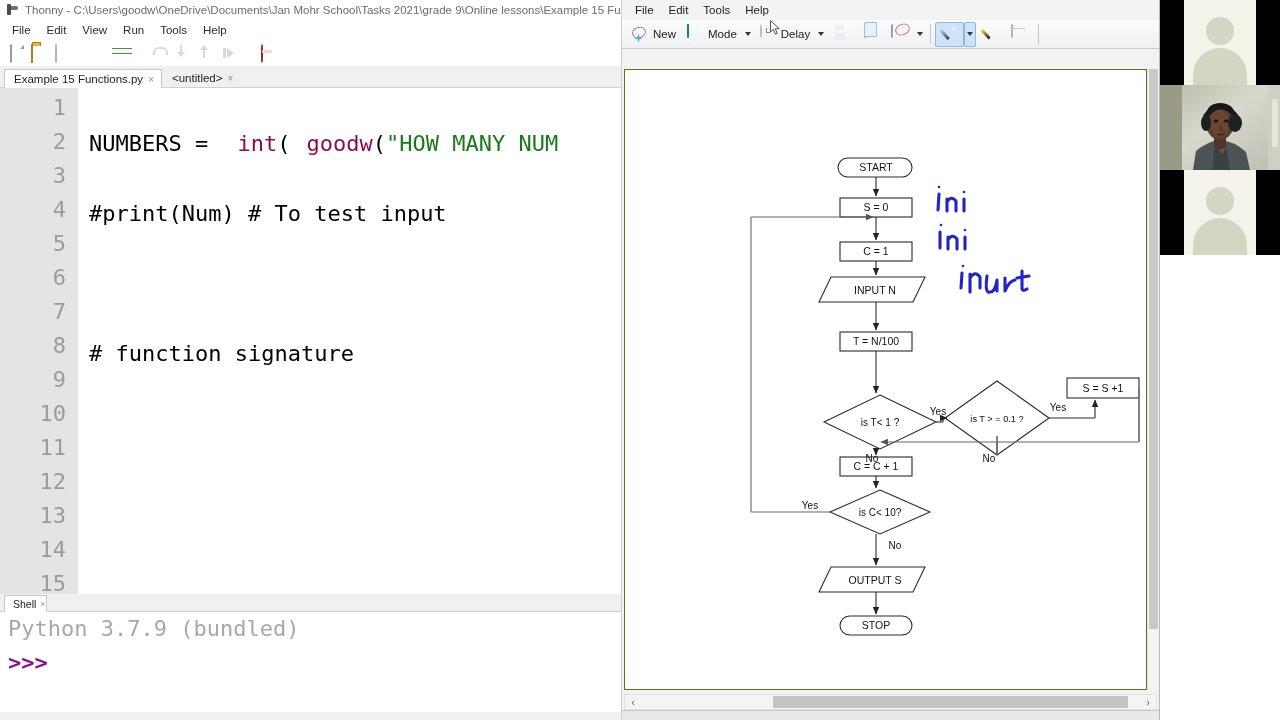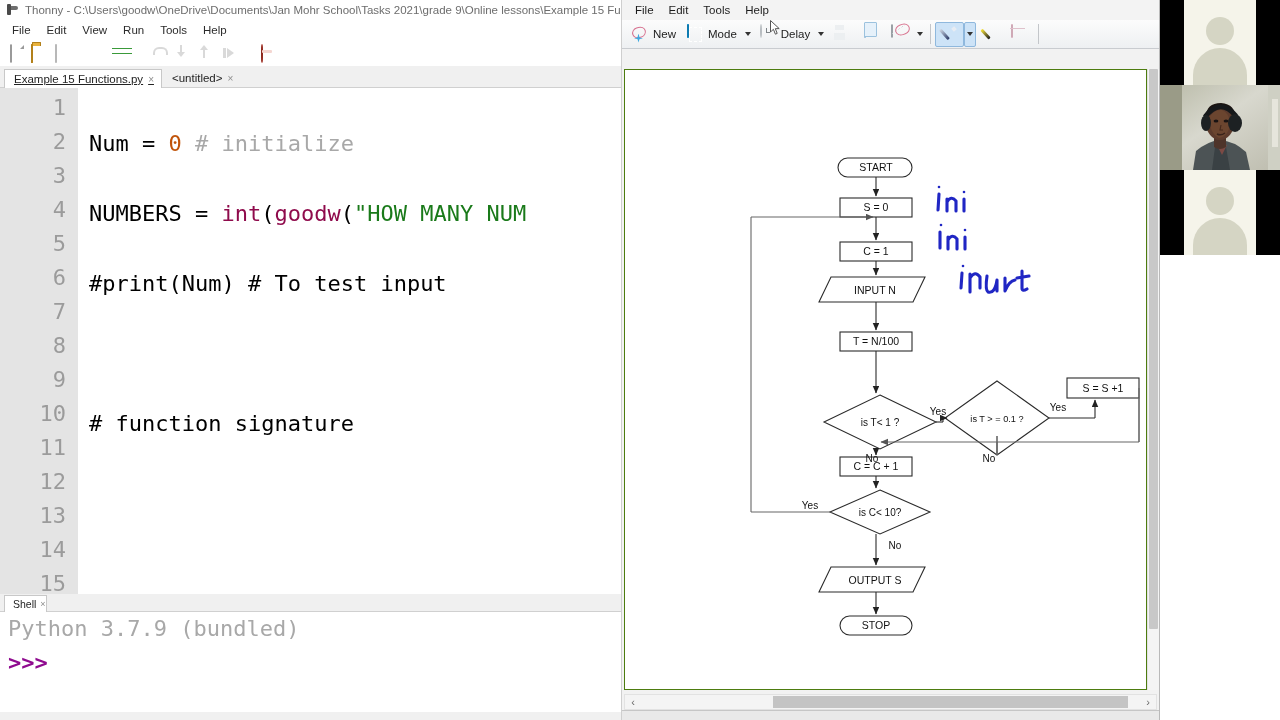--- a/index.html
+++ b/index.html
@@ -85,21 +85,21 @@
 
   .tn-tabs {
     height: 22px; display: flex; align-items: flex-end;
     background: #f0f0f0; border-bottom: 1px solid #d0d0d0; padding-left: 4px;
   }
   .tn-tab {
     font-size: 11.5px; color: #232323; padding: 3px 7px 3px 9px;
     display: flex; align-items: center; gap: 5px;
     background: #f0f0f0; border: 1px solid transparent; border-bottom: none;
   }
-  .tn-tab.active { background: #ffffff; border-color: #c8c8c8; position: relative; top: 1px; text-decoration: underline; }
+  .tn-tab.active { background: #ffffff; border-color: #c8c8c8; position: relative; top: 1px; }
   .tn-tab .x { color: #8e8e8e; font-size: 10px; }
 
   .tn-editor {
     position: absolute; left: 0; top: 88px; right: 0; height: 506px;
     background: #ffffff; display: flex; overflow: hidden;
   }
   .tn-gutter {
     width: 78px; flex: 0 0 78px; background: #e4e4e4;
     padding-top: 3px; text-align: right;
   }
@@ -110,21 +110,21 @@
   .tn-code {
     flex: 1 1 auto; padding-top: 3px; padding-left: 11px; overflow: hidden;
     white-space: pre;
   }
   .tn-code div {
     font-family: "DejaVu Sans Mono", monospace; font-size: 22px; line-height: 34px;
     color: #000000; white-space: pre;
   }
   .tok-com { color: #a8a8a8; }
   .tok-num { color: #c1540a; }
-  .tok-bi  { color: #8f0b4c; }
+  .tok-bi  { color: #8f0b4c; margin-left: 16px; }
   .tok-str { color: #1a7a1a; }
 
   .tn-shelltabs {
     position: absolute; left: 0; top: 594px; right: 0; height: 18px;
     background: #f0f0f0; display: flex; align-items: flex-end; padding-left: 4px;
     border-bottom: 1px solid #d0d0d0;
   }
   .tn-shelltab {
     font-size: 10.5px; color: #232323; padding: 2px 0 2px 8px;
     background: #ffffff; border: 1px solid #c8c8c8; border-bottom: none;
@@ -324,21 +324,20 @@
         <div>8</div>
         <div>9</div>
         <div>10</div>
         <div>11</div>
         <div>12</div>
         <div>13</div>
         <div>14</div>
         <div>15</div>
       </div>
       <div class="tn-code">
-        <div><span>Num = </span><span class="tok-num">0</span><span class="tok-com"> # initialize</span></div>
         <div><span>NUMBERS = </span><span class="tok-bi">int</span><span>(</span><span class="tok-bi">goodw</span><span>(</span><span class="tok-str">"HOW MANY NUM</span></div>
         <div class="tok-com"><span>#print(Num) # To test input</span></div>
         <div>&nbsp;</div>
         <div class="tok-com"><span># function signature</span></div>
         
         
         
         
         
         

